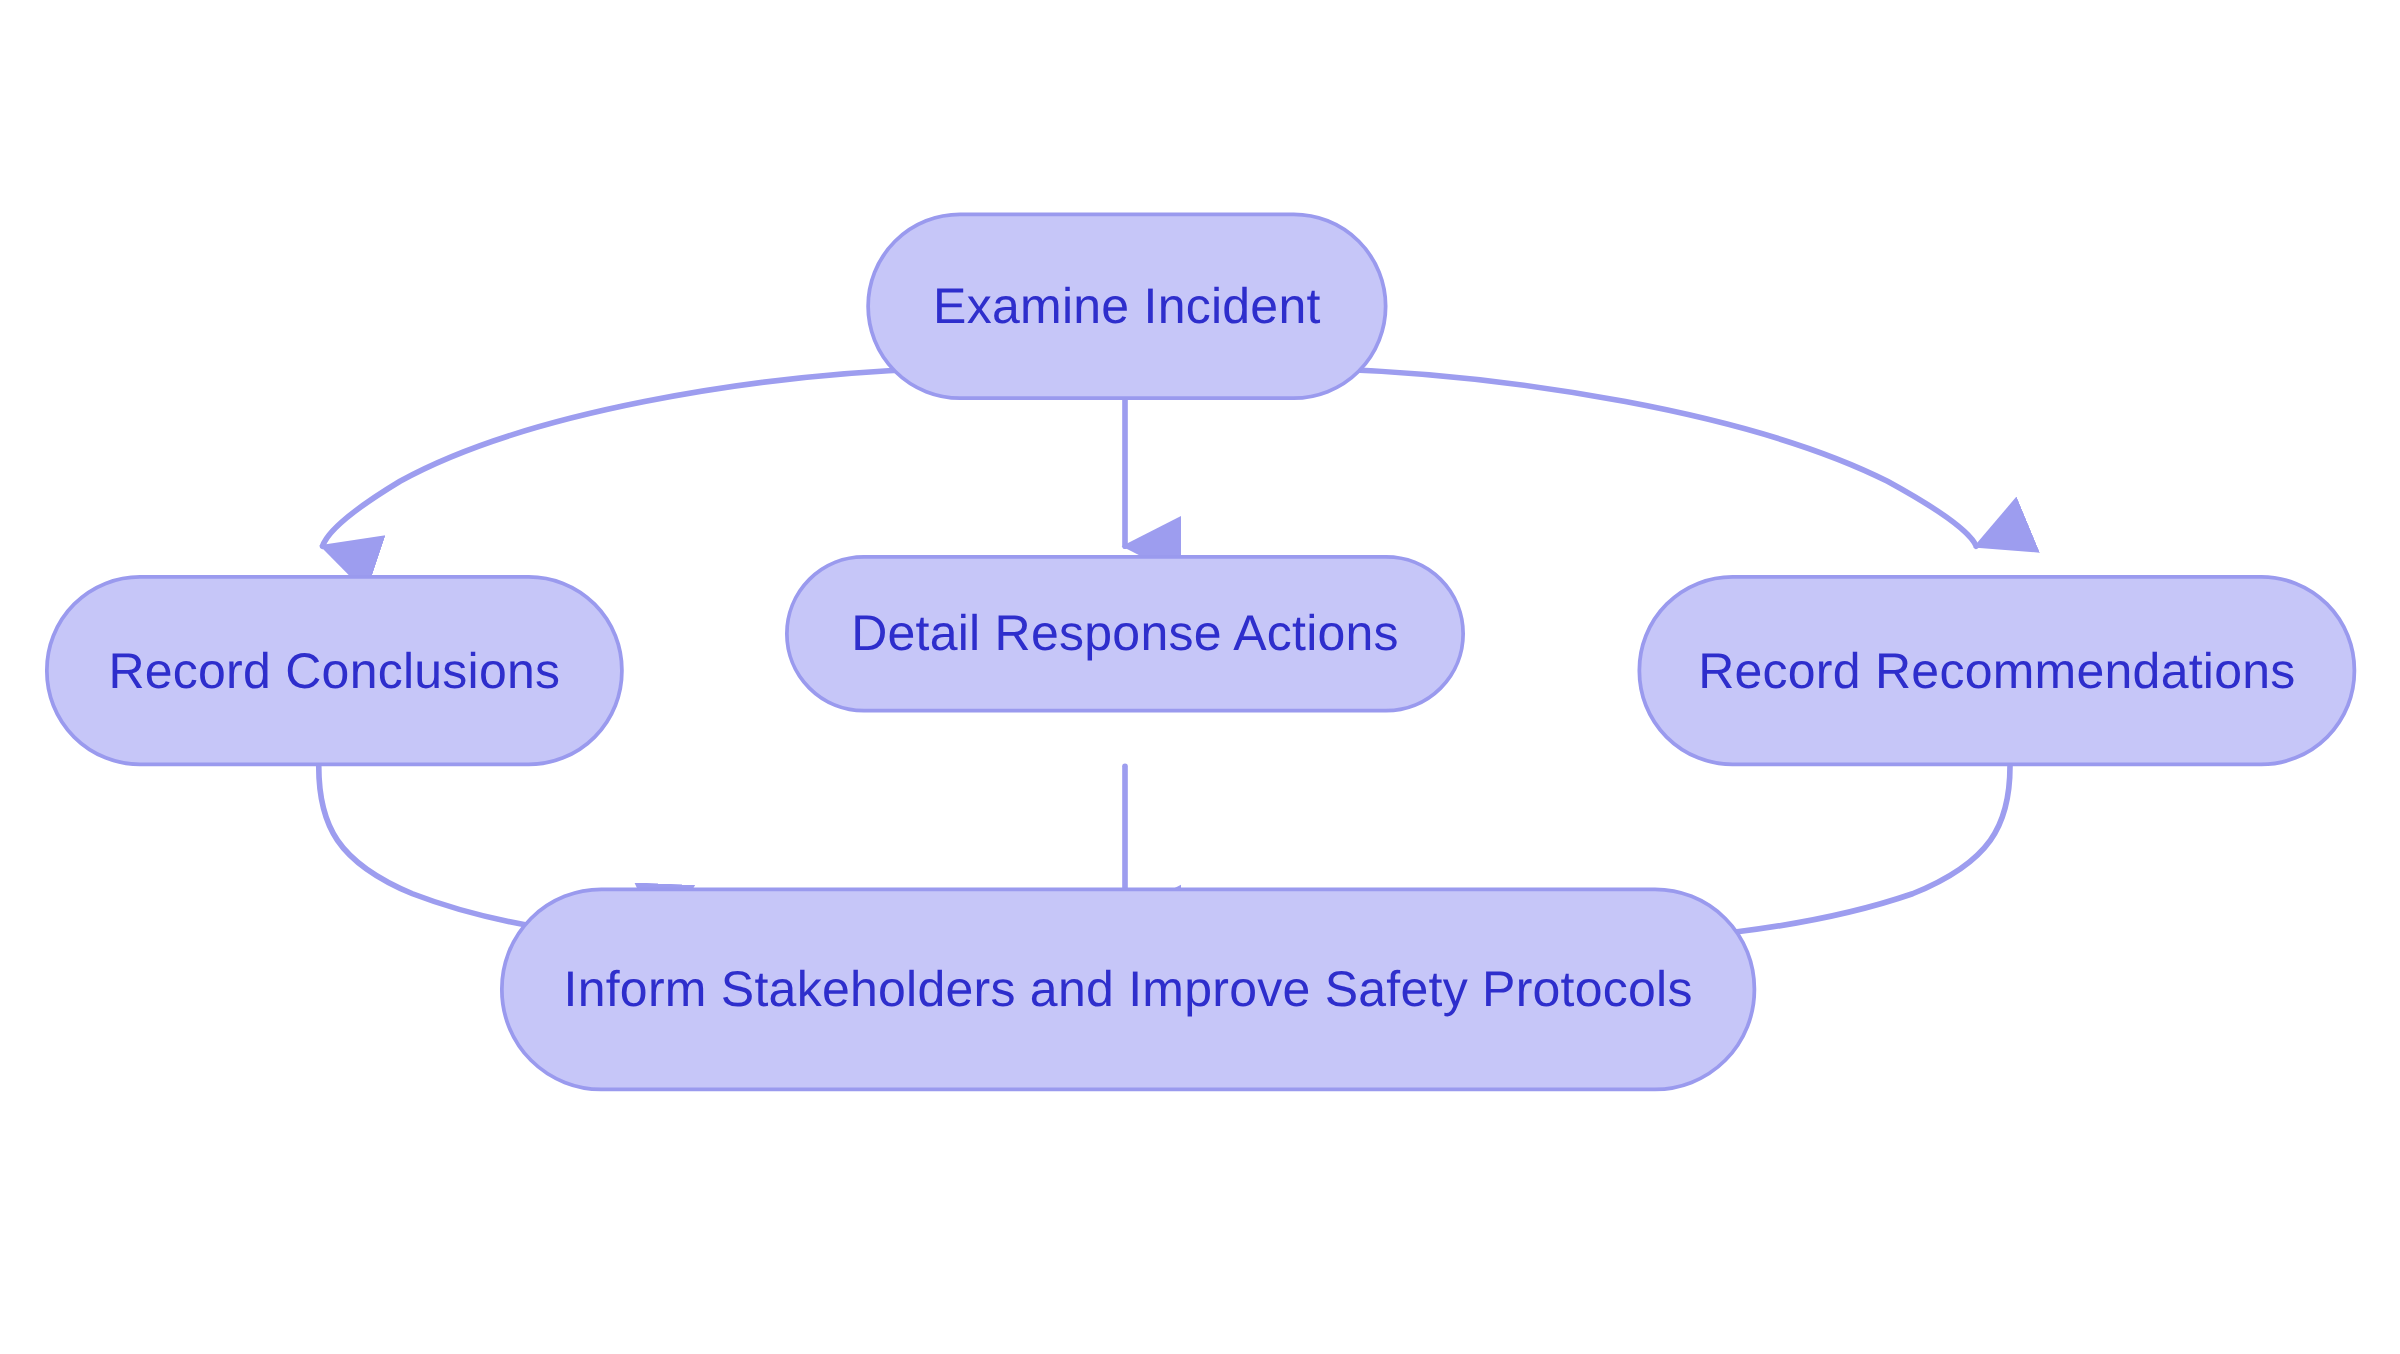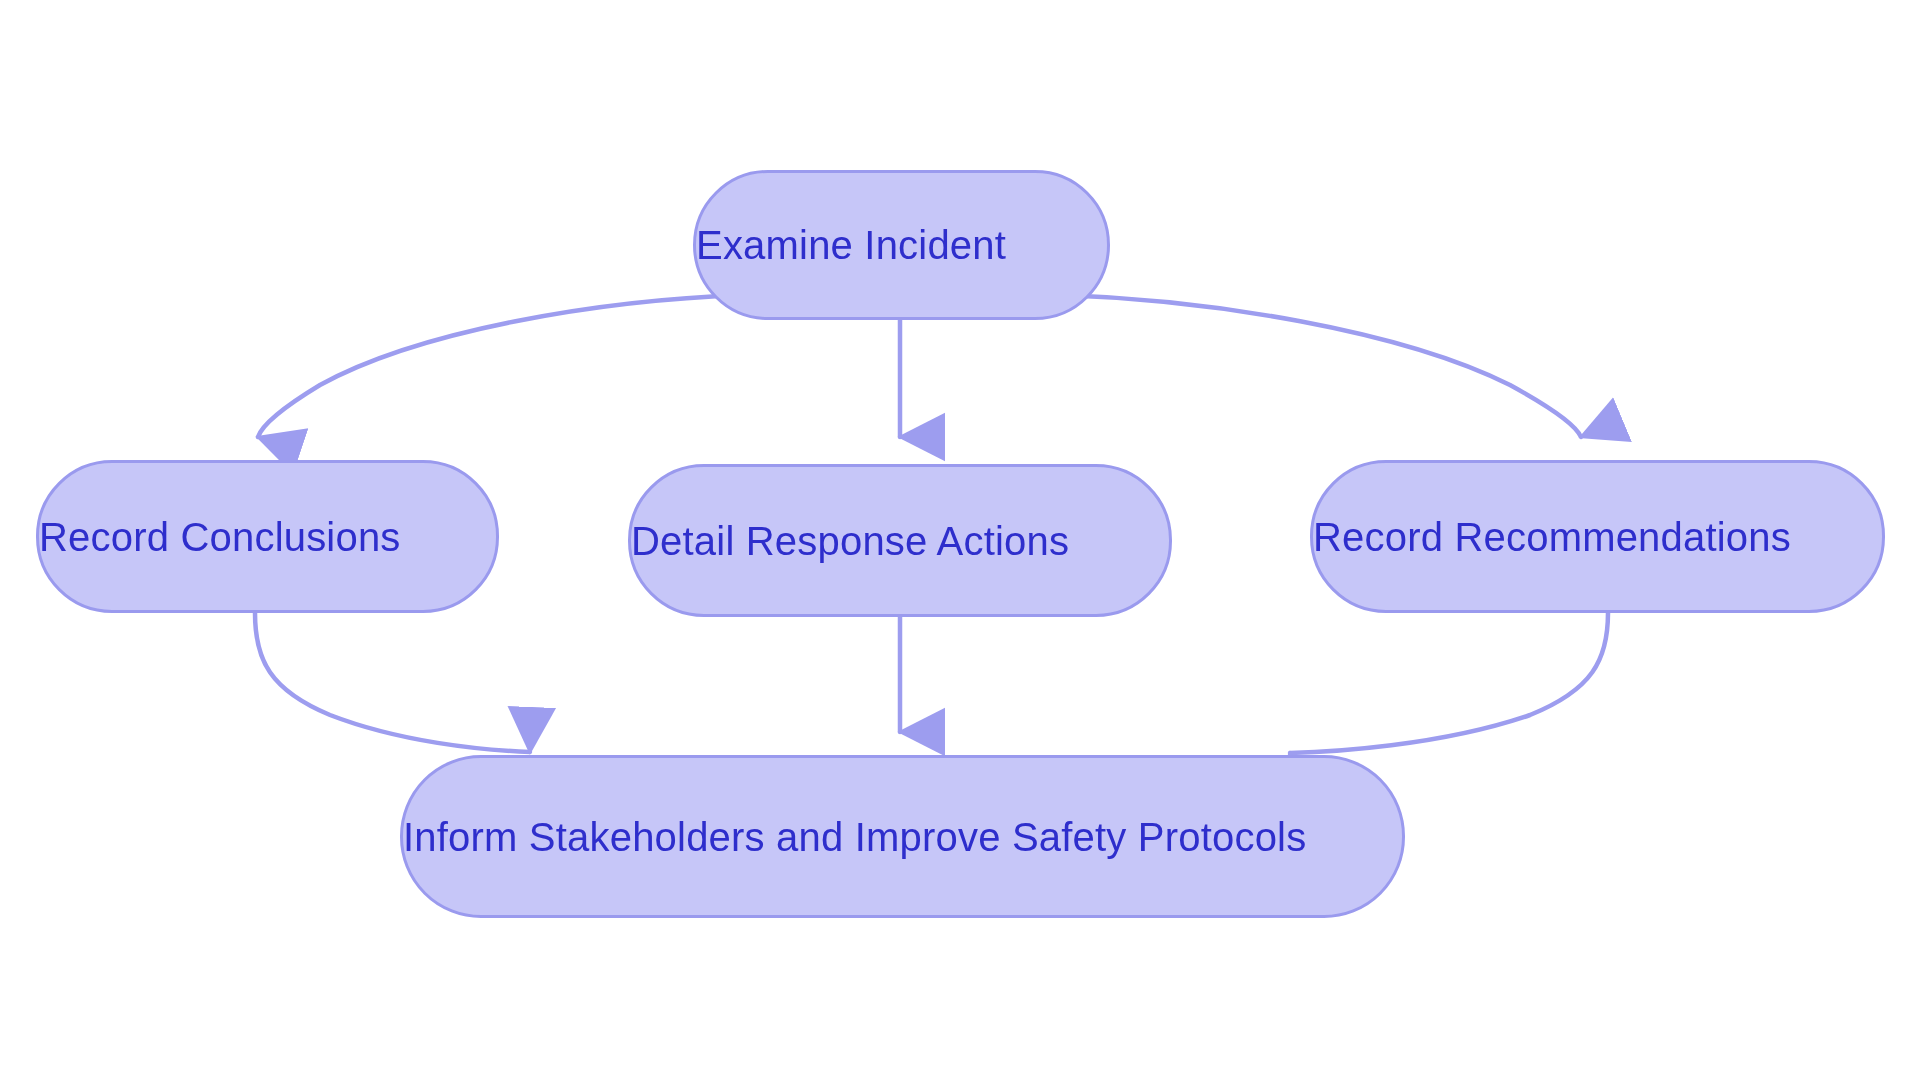--- a/index.html
+++ b/index.html
@@ -24,41 +24,42 @@
     position: absolute;
     inset: 0;
     width: 1920px;
     height: 1083px;
   }
   .node {
     position: absolute;
     box-sizing: border-box;
     display: flex;
     align-items: center;
+    justify-content: center;
     background: #c6c6f8;
     border: 3px solid #9a9aee;
     border-radius: 76px;
     z-index: 2;
   }
   .node-label {
     color: #2e2ecc;
     font-size: 40px;
     font-weight: 400;
     line-height: 1.1;
     letter-spacing: 0.2px;
     white-space: nowrap;
     text-align: center;
     font-family: "Liberation Sans", "DejaVu Sans", sans-serif;
   }
   
   #node-examine          { left: 693px;  top: 170px; width: 417px;  height: 150px; border-radius: 75px; }
   #node-record           { left: 36px;   top: 460px; width: 463px;  height: 153px; border-radius: 76px; }
-  #node-detail           { left: 628px;  top: 464px; width: 544px;  height: 153px; border-radius: 76px; }
+  #node-detail           { left: 628px;  top: 444px; width: 544px;  height: 126px; border-radius: 76px; }
   #node-provide          { left: 1310px; top: 460px; width: 575px;  height: 153px; border-radius: 76px; }
-  #node-inform           { left: 400px;  top: 755px; width: 1005px; height: 163px; border-radius: 81px; }
+  #node-inform           { left: 400px;  top: 710px; width: 1005px; height: 163px; border-radius: 81px; }
 </style>
 </head>
 <body>
 
 <div id="flow-root">
 
   <svg id="edge-layer" viewBox="0 0 1920 1083" width="1920" height="1083" xmlns="http://www.w3.org/2000/svg">
     <defs>
       <marker id="arrow-down" markerWidth="12" markerHeight="11" refX="6" refY="10" orient="auto" markerUnits="strokeWidth">
         <path d="M 0.6 0 L 11.4 0 L 6 10.6 Z" fill="#9d9def"></path>

